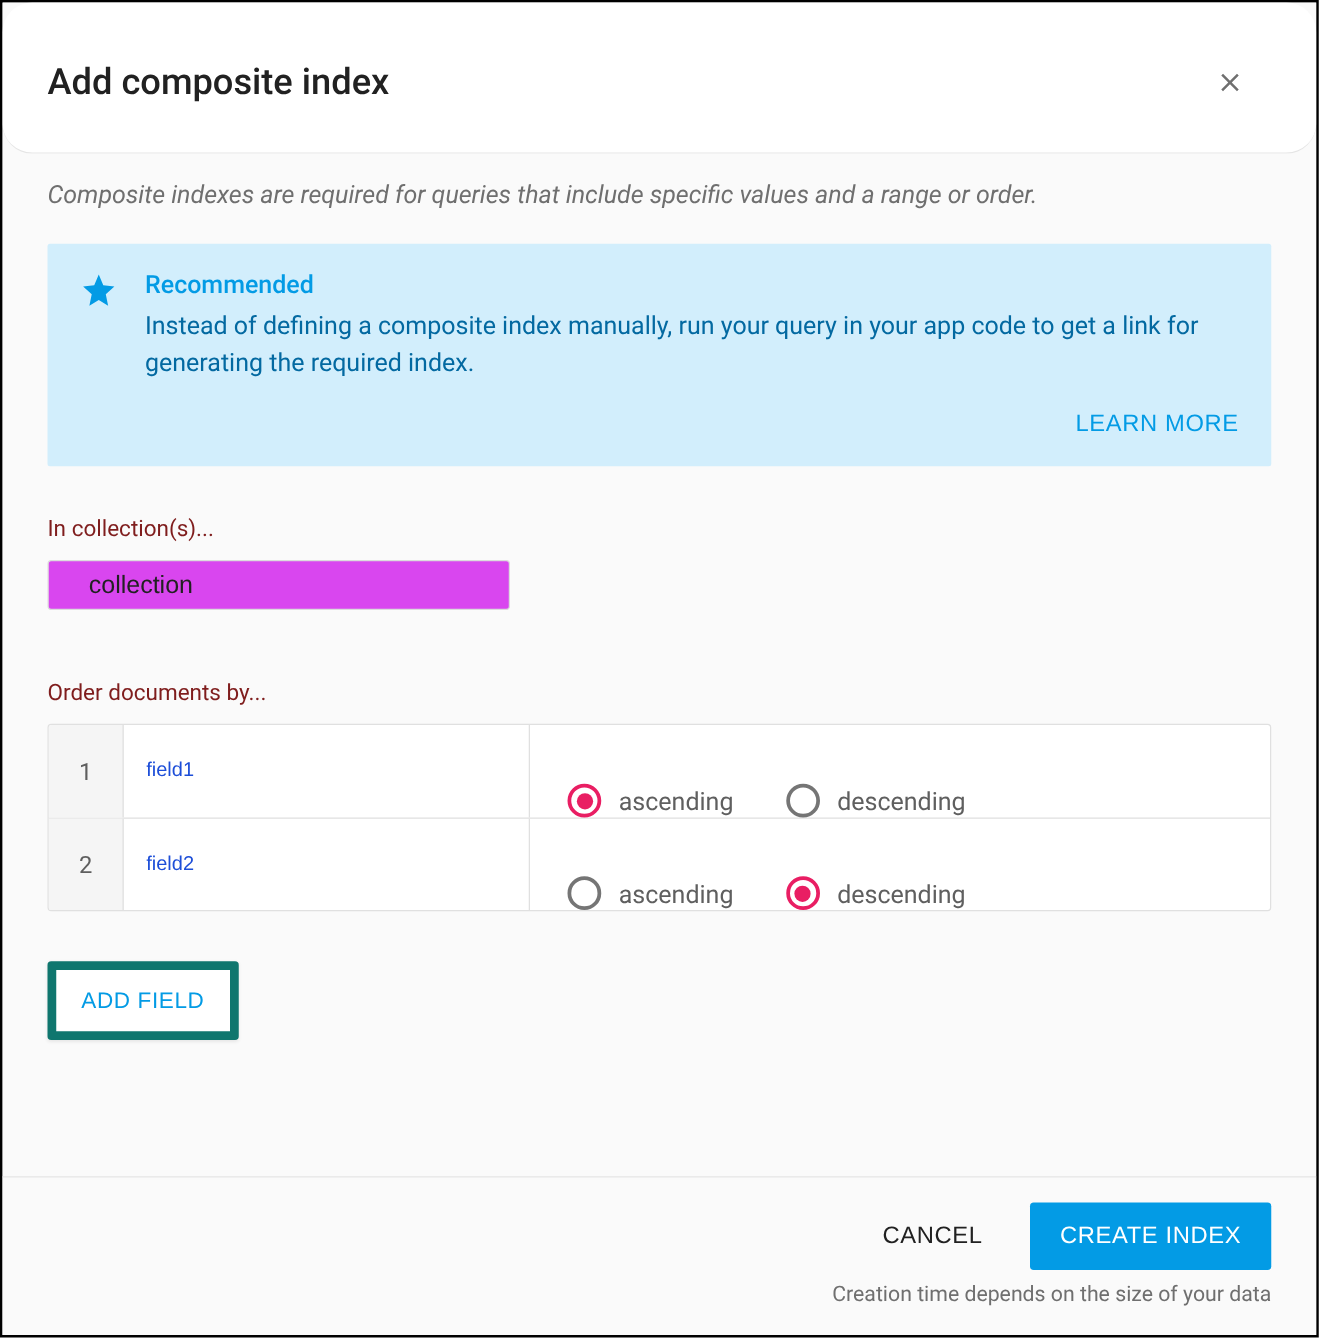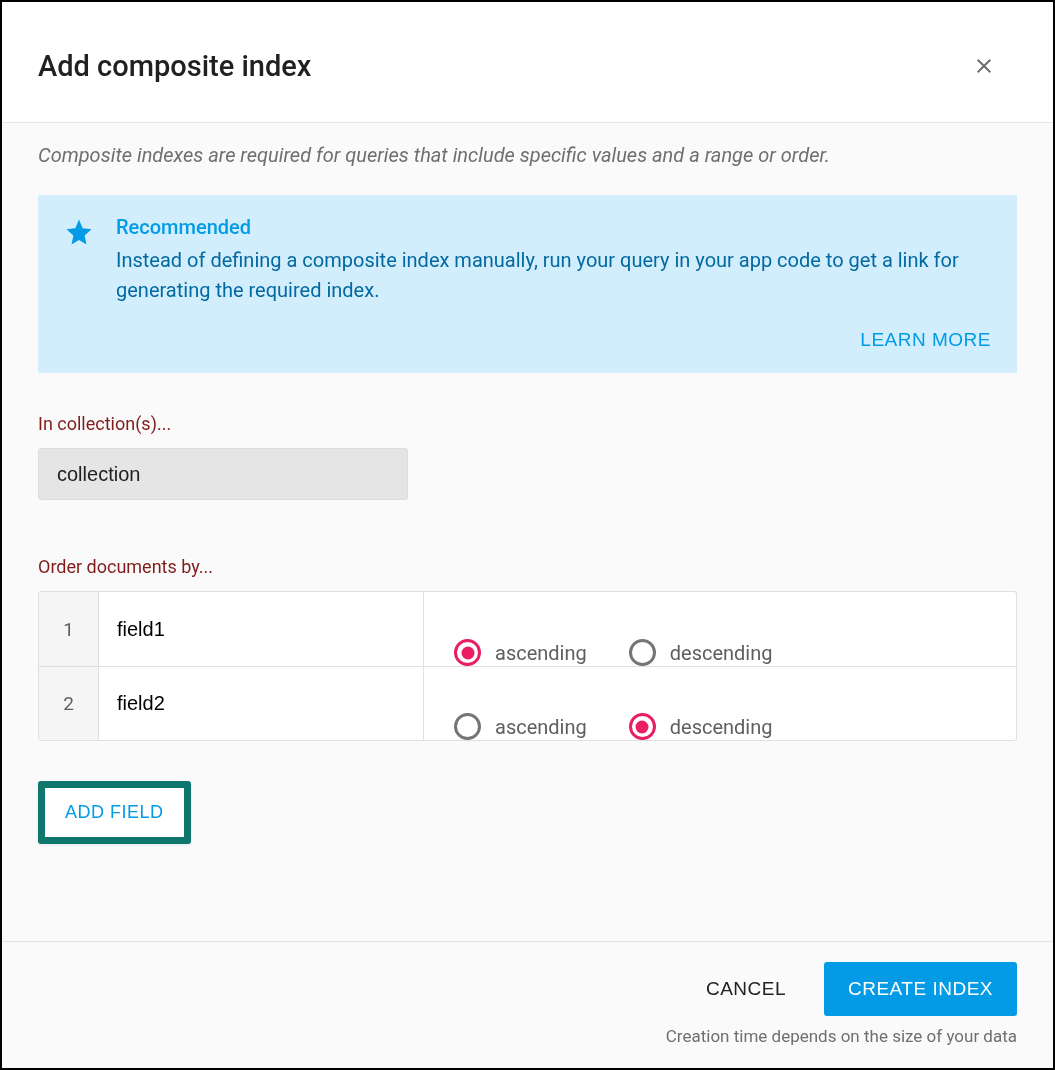--- a/index.html
+++ b/index.html
@@ -17,20 +17,21 @@
       display: flex;
       flex-direction: column;
     }
     .header {
       background: #fff;
       padding: 44px 49px 36px 36px;
       display: flex;
       justify-content: space-between;
       align-items: center;
       border-bottom: 1px solid #e5e5e5;
+      border-radius: 24px;
     }
     .header h1 {
       font-size: 29px;
       font-weight: 500;
       color: #212121;
     }
     .close-btn {
       background: none;
       border: none;
       cursor: pointer;
@@ -87,27 +88,27 @@
       cursor: pointer;
     }
 
     .field-label {
       font-size: 18px;
       color: #7f1d1d;
       margin-bottom: 14px;
     }
     .collection-input {
       width: 370px;
-      height: 52px;
+      height: 40px;
       border: 1px solid #dcdcdc;
       border-radius: 3px;
-      padding: 0 18px;
+      padding: 0 32px;
       font-size: 20px;
       color: #212121;
-      background: #e5e5e5;
+      background: #d946ef;
     }
 
     .order-section { margin-top: 56px; }
     .order-table {
       border: 1px solid #e0e0e0;
       border-radius: 3px;
       background: #fff;
       overflow: hidden;
     }
     .order-row {
@@ -130,22 +131,22 @@
       width: 325px;
       border-right: 1px solid #e0e0e0;
       display: flex;
       align-items: center;
     }
     .row-field input {
       border: none;
       width: 100%;
       height: 100%;
       padding: 0 18px;
-      font-size: 20px;
-      color: #000000;
+      font-size: 16px;
+      color: #1d4ed8;
       background: transparent;
     }
     .row-radios {
       flex: 1;
       display: flex;
       align-items: flex-end;
       padding-left: 30px;
       gap: 42px;
     }
     .radio {

